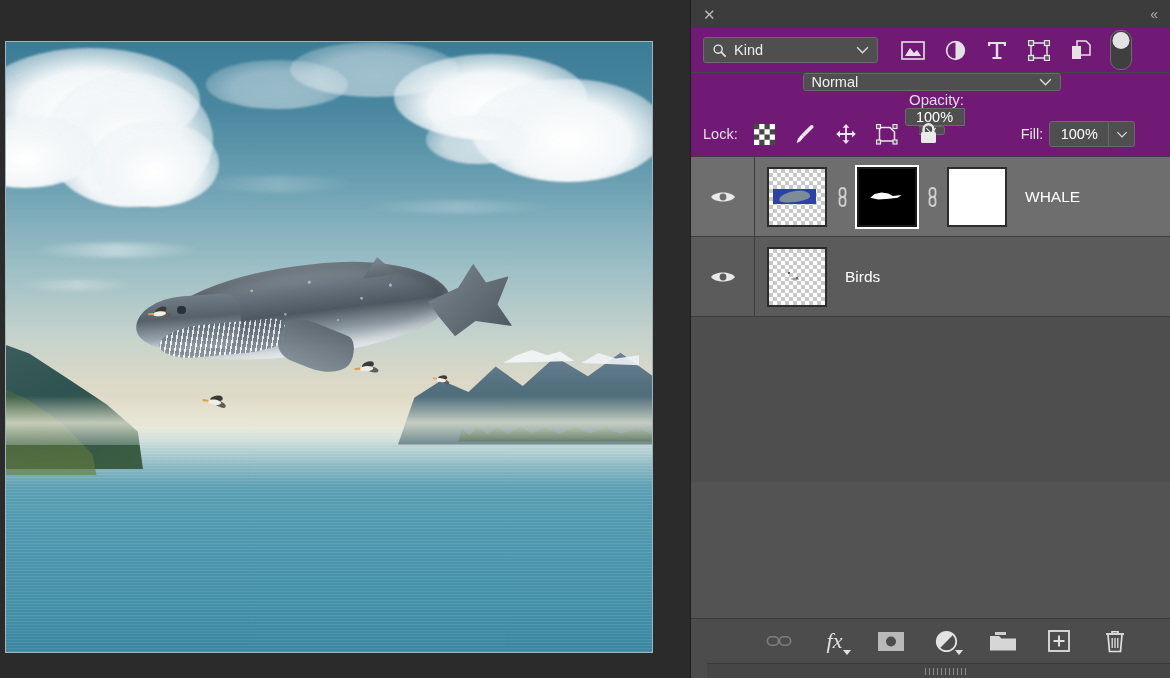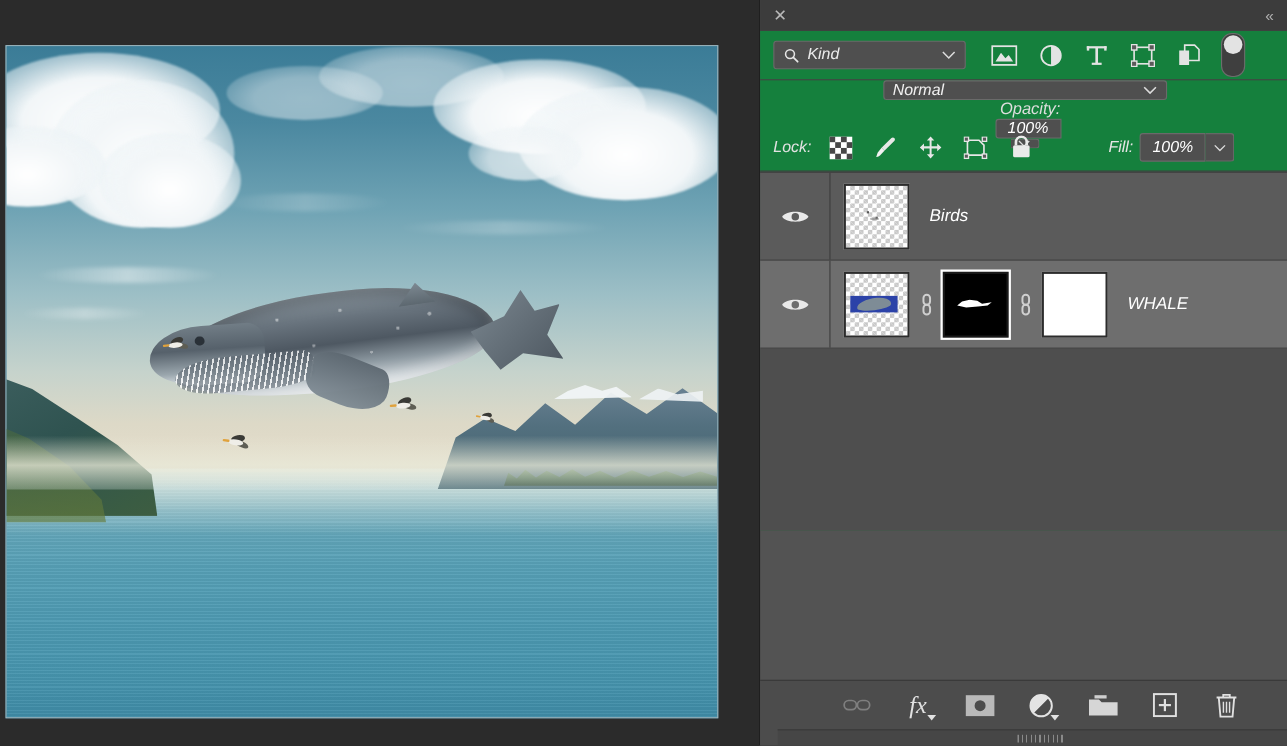--- a/index.html
+++ b/index.html
@@ -220,21 +220,21 @@
     padding: 0 22px; font-size: 14.5px; font-weight: bold;
     color: #9a9a9a; background: #383838;
     border-right: 1px solid #2e2e2e;
     cursor: pointer;
   }
   .tab.active { background: #4a4a4a; color: #ffffff; }
   .tab-filler { flex: 1; background: #464646; border-right: none; display:flex; align-items:center; justify-content:flex-end; padding-right: 12px;}
   .hamburger { width: 20px; height: 13px; display: flex; flex-direction: column; justify-content: space-between; cursor:pointer;}
   .hamburger i { display:block; height: 2px; background: #c3c3c3; border-radius: 1px;}
 
-  #panel-body { background: #15803d; padding: 0; font-style: italic; }
+  #panel-body { background: #701a75; padding: 0; }
 
   .row { display: flex; align-items: center; }
 
   
   #filter-row {
     height: 44px; padding: 0 10px 0 12px; gap: 0;
     border-bottom: 1px solid #444;
   }
   .kind-select {
     display: flex; align-items: center;
@@ -282,21 +282,21 @@
   }
 
   
   #lock-row {
     height: 42px; padding: 0 10px 0 12px;
     border-bottom: 1px solid #3f3f3f;
   }
   .lock-label { color: #e2e2e2; font-size: 14.5px; margin-right: 6px;}
   .lock-icons { display: flex; align-items: center; }
   .lock-ico { width: 41px; height: 28px; display:flex; align-items:center; justify-content:center; cursor:pointer;}
-  .fill-label { color: #e6e6e6; font-size: 14.5px; margin-left: 14px; padding-left: 45px;}
+  .fill-label { color: #e6e6e6; font-size: 14.5px; margin-left: 27px; padding-left: 45px;}
 
   
   #layer-list {
     background: #4e4e4e;
     border-top: 1px solid #3d3d3d;
     height: 325px;
     position: relative;
     overflow: hidden;
   }
   .layer-row {
@@ -602,37 +602,20 @@
         <span class="fill-label">Fill:</span>
         <span class="num-field">100%</span>
         <span class="num-stepper">
           <svg width="12" height="7" viewBox="0 0 14 9">
             <polyline points="1,1.5 7,7.5 13,1.5" fill="none" stroke="#dcdcdc" stroke-width="1.6"></polyline>
           </svg>
         </span>
       </div>
 
       <div id="layer-list">
-
-        <div class="layer-row">
-          <div class="eye-cell">
-            <svg width="26" height="16" viewBox="0 0 26 16">
-              <path d="M1 8 C5 2 21 2 25 8 C21 14 5 14 1 8 Z" fill="#e9e9e9"></path>
-              <circle cx="13" cy="8" r="3.4" fill="#5b5b5b"></circle>
-            </svg>
-          </div>
-          <div class="thumbs">
-            <div class="thumb checker">
-              <span style="position:absolute;left:34%;top:42%;width:2px;height:2px;background:#555;"></span>
-              <span style="position:absolute;left:48%;top:50%;width:2px;height:2px;background:#666;"></span>
-              <span style="position:absolute;left:40%;top:52%;width:8px;height:2px;background:rgba(120,120,120,.55);border-radius:2px;"></span>
-            </div>
-          </div>
-          <span class="layer-name">Birds</span>
-        </div>
 
         <div class="layer-row selected">
           <div class="eye-cell">
             <svg width="26" height="16" viewBox="0 0 26 16">
               <path d="M1 8 C5 2 21 2 25 8 C21 14 5 14 1 8 Z" fill="#e9e9e9"></path>
               <circle cx="13" cy="8" r="3.4" fill="#6e6e6e"></circle>
             </svg>
           </div>
           <div class="thumbs">
             <div class="thumb checker">
@@ -652,20 +635,37 @@
               <svg width="15" height="22" viewBox="0 0 15 22">
                 <rect x="4.5" y="2" width="6" height="9" rx="3" fill="none" stroke="#cfcfcf" stroke-width="1.8"></rect>
                 <rect x="4.5" y="11" width="6" height="9" rx="3" fill="none" stroke="#cfcfcf" stroke-width="1.8"></rect>
               </svg>
             </span>
             <div class="thumb" style="background:#ffffff;"></div>
           </div>
           <span class="layer-name">WHALE</span>
         </div>
 
+        <div class="layer-row">
+          <div class="eye-cell">
+            <svg width="26" height="16" viewBox="0 0 26 16">
+              <path d="M1 8 C5 2 21 2 25 8 C21 14 5 14 1 8 Z" fill="#e9e9e9"></path>
+              <circle cx="13" cy="8" r="3.4" fill="#5b5b5b"></circle>
+            </svg>
+          </div>
+          <div class="thumbs">
+            <div class="thumb checker">
+              <span style="position:absolute;left:34%;top:42%;width:2px;height:2px;background:#555;"></span>
+              <span style="position:absolute;left:48%;top:50%;width:2px;height:2px;background:#666;"></span>
+              <span style="position:absolute;left:40%;top:52%;width:8px;height:2px;background:rgba(120,120,120,.55);border-radius:2px;"></span>
+            </div>
+          </div>
+          <span class="layer-name">Birds</span>
+        </div>
+
 
         <div class="layer-empty"></div>
       </div>
 
     </div>
 
     <div id="panel-bottom">
       <div id="bottom-tools">
         <span class="btool disabled">
           <svg width="26" height="16" viewBox="0 0 28 16">

